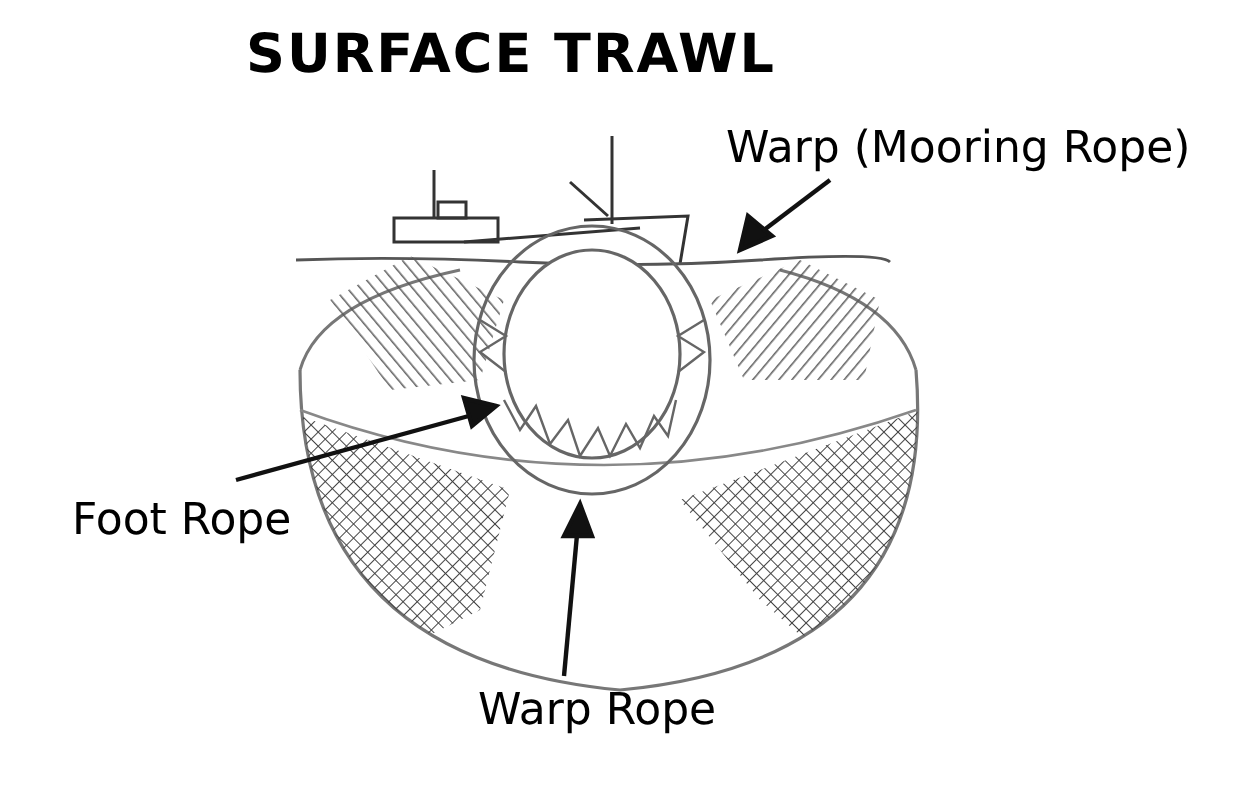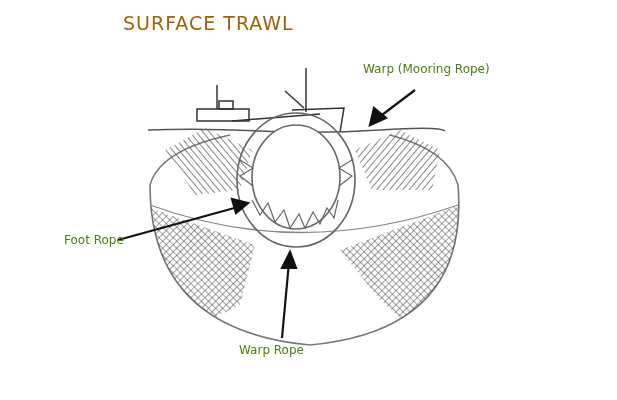--- a/index.html
+++ b/index.html
@@ -1,20 +1,20 @@
 <!DOCTYPE html>
 <html><head>
 <meta charset="utf-8">
 <style>
   html,body{margin:0;padding:0;background:#ffffff;}
   body{width:617px;height:400px;position:relative;overflow:hidden;font-family:"DejaVu Sans",sans-serif;}
-  .title{position:absolute;left:123px;top:12px;font-family:"DejaVu Sans",sans-serif;font-weight:normal;font-size:19px;letter-spacing:1px;color:#a16207;}
-  .label{position:absolute;font-family:"DejaVu Sans",sans-serif;font-size:12px;color:#4d7c0f;white-space:nowrap;}
+  .title{position:absolute;left:123px;top:12px;font-family:"DejaVu Sans",sans-serif;font-weight:bold;font-size:27px;letter-spacing:1px;color:#000000;}
+  .label{position:absolute;font-family:"DejaVu Sans",sans-serif;font-size:22px;color:#000000;white-space:nowrap;}
   #lbl-warp{left:363px;top:62px;}
-  #lbl-foot{left:36px;top:233px;margin-left:28px;}
+  #lbl-foot{left:36px;top:248px;}
   #lbl-head{left:239px;top:343px;}
   svg{position:absolute;left:0;top:0;}
 </style>
 </head>
 <body>
 
 <div class="title">SURFACE TRAWL</div>
 
 <svg width="617" height="400" viewBox="0 0 617 400">
   <defs>

